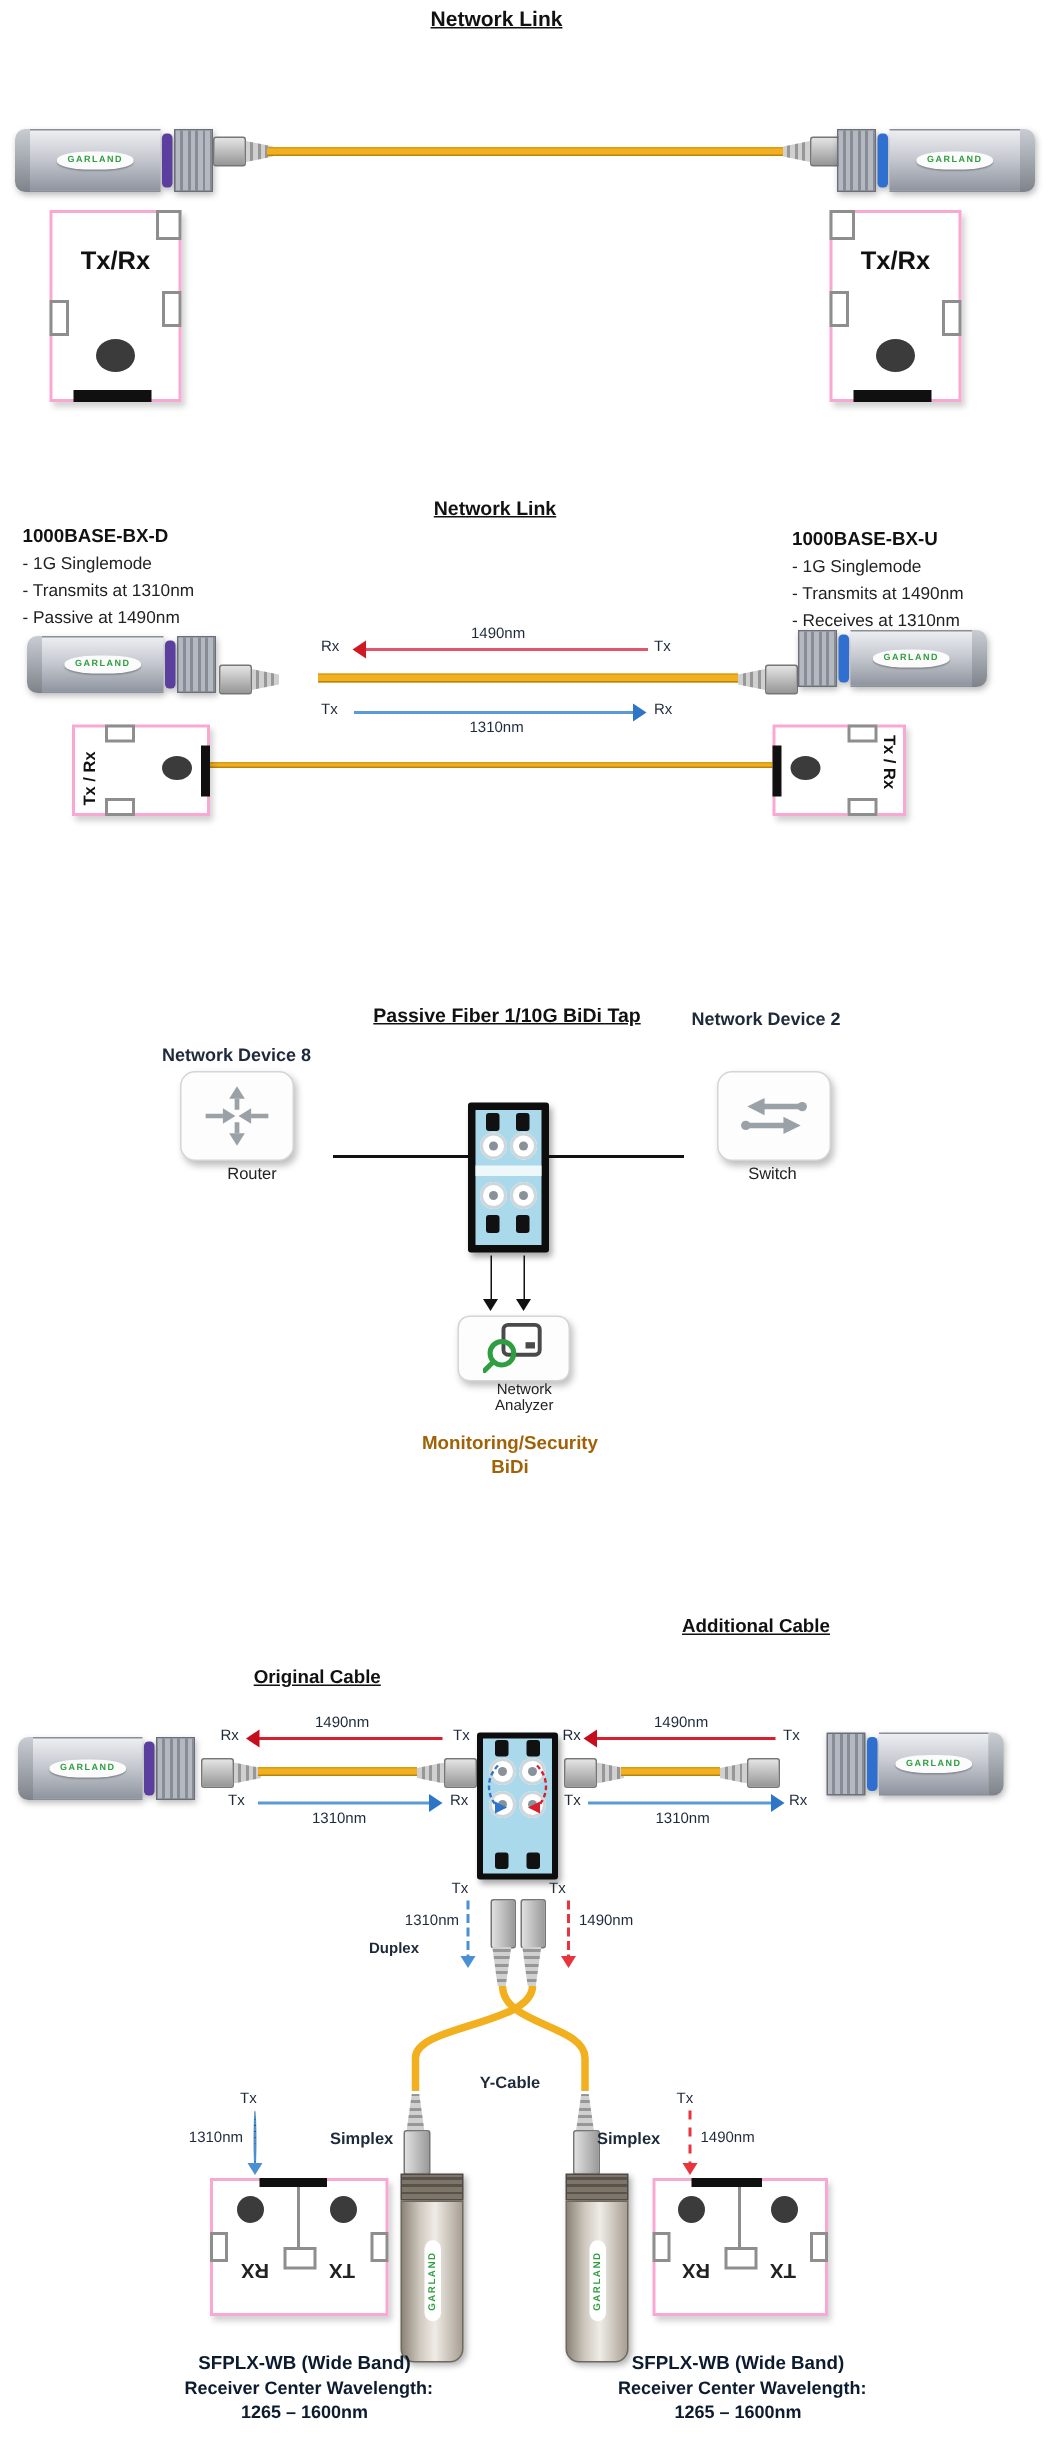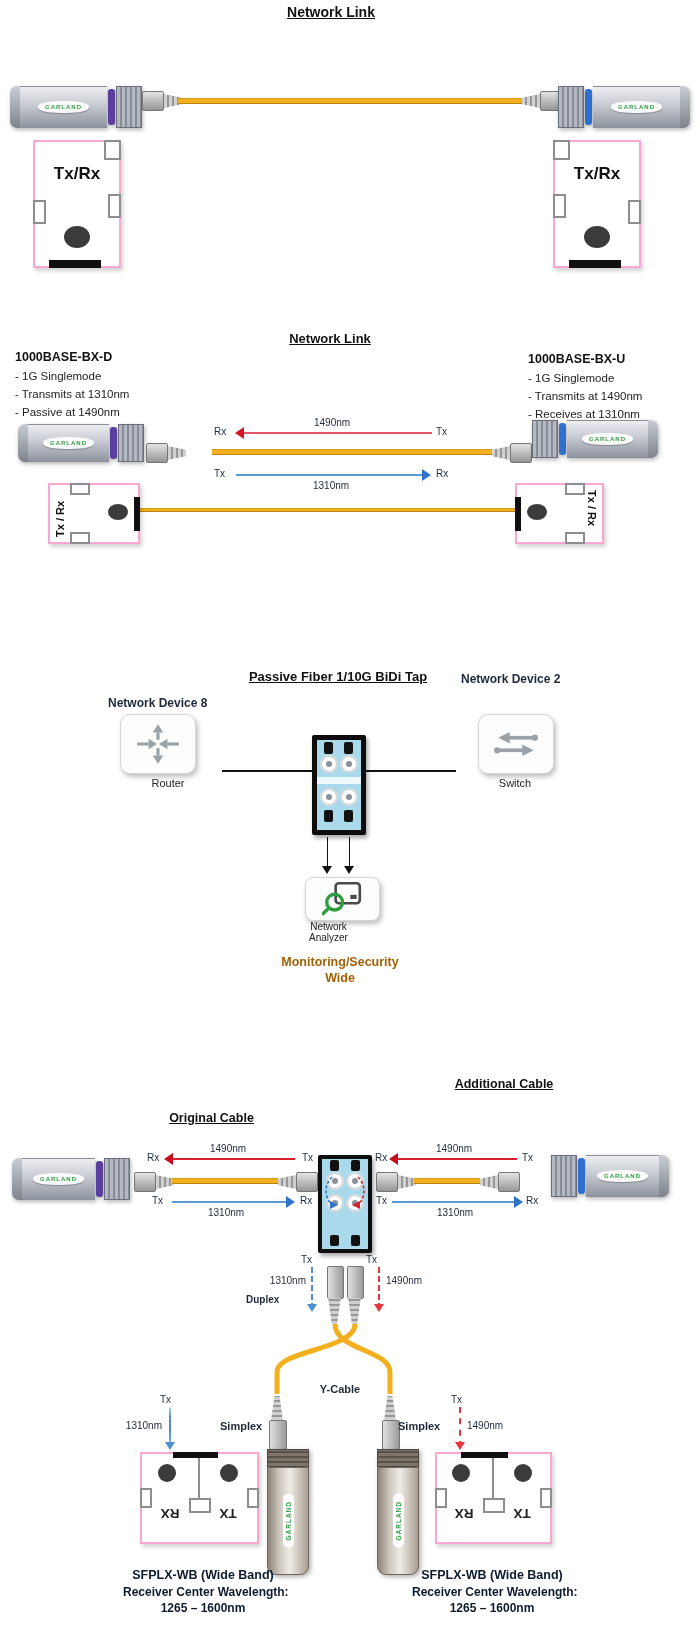--- a/index.html
+++ b/index.html
@@ -253,24 +253,24 @@
   <div class="varrow solid vc-black" style="left:349px;top:837px;height:34px"></div>
 
   <div class="icon-card" style="left:305px;top:877px;width:73px;height:42px;border-radius:8px">
     <svg width="42" height="36" viewBox="0 0 40 34">
       <rect x="13" y="2" width="23" height="19" rx="3" fill="#ffffff" stroke="#4a4a4a" stroke-width="2.5"></rect>
       <rect x="27" y="13" width="6" height="4" fill="#4a4a4a"></rect>
       <circle cx="12" cy="20" r="7.5" fill="none" stroke="#2f9e41" stroke-width="3.2"></circle>
       <line x1="6" y1="26" x2="1" y2="31" stroke="#2f9e41" stroke-width="3.2" stroke-linecap="round"></line>
     </svg>
   </div>
-  <div class="caption" style="left:292px;top:921px;width:73px;font-size:10px;line-height:11px">Network Analyzer</div>
+  <div class="caption" style="left:313px;top:921px;width:73px;font-size:10px;line-height:11px">Network Analyzer</div>
 
   <div class="tool-lab" style="left:250px;top:955px;width:180px">Monitoring/Security</div>
-  <div class="tool-lab" style="left:250px;top:971px;width:180px">Wide</div>
+  <div class="tool-lab" style="left:250px;top:971px;width:180px">BiDi</div>
 
   <div class="subtitle" style="left:164px;top:1111px;width:95px">Original Cable</div>
   <div class="subtitle" style="left:450px;top:1077px;width:108px">Additional Cable</div>
 
   <div class="sfp" style="left:12px;top:1158px;width:118px">
     <div class="tail"></div>
     <div class="mid">
         <span class="sfp-brand">GARLAND</span>
       </div>
     <div class="latch latch-purple"></div>

